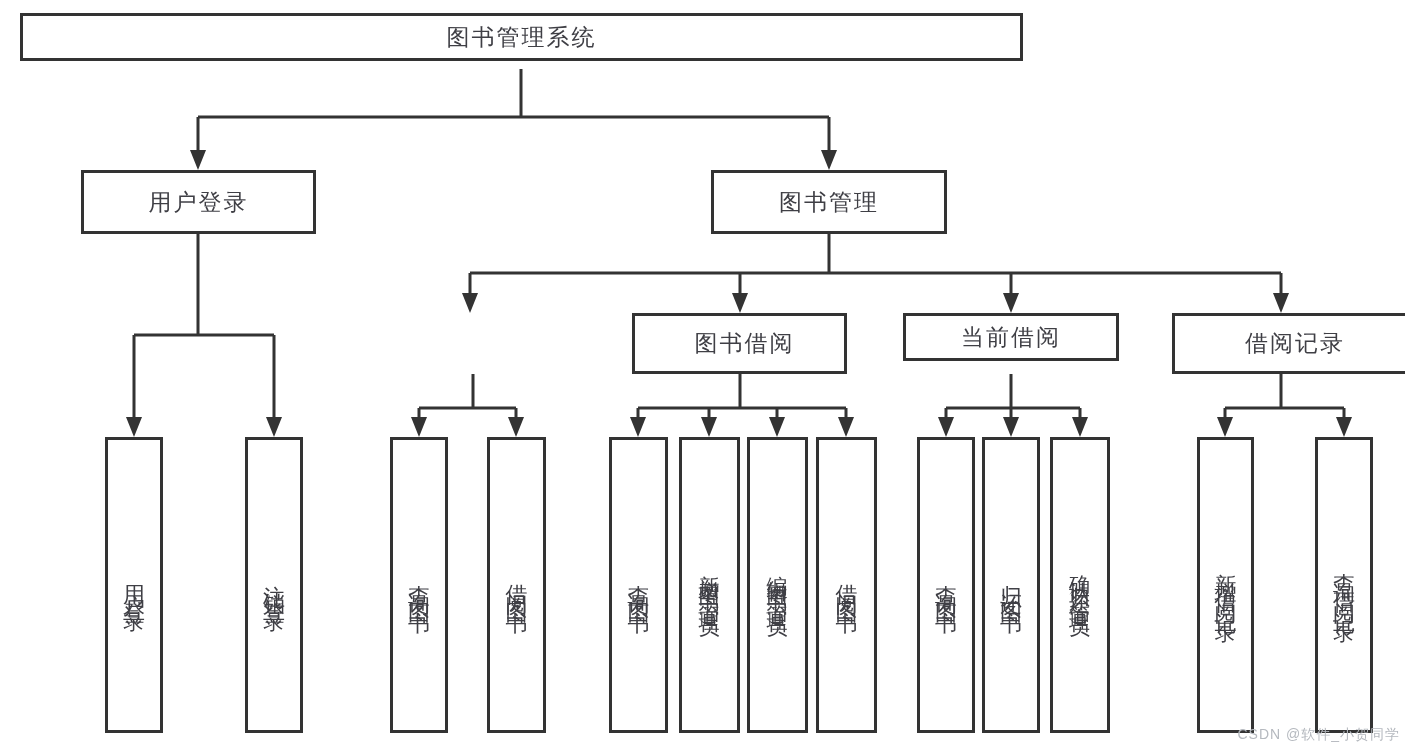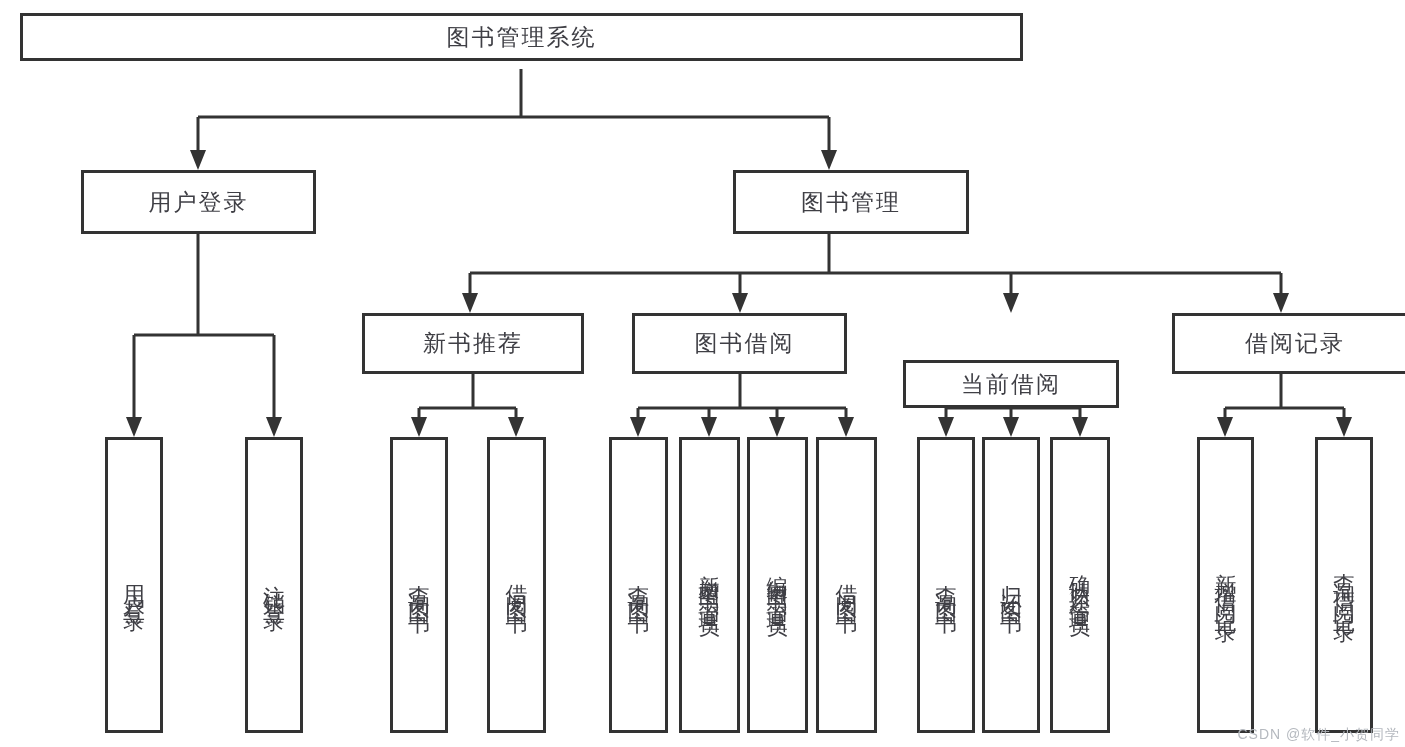--- a/index.html
+++ b/index.html
@@ -119,31 +119,28 @@
     </g>
   </svg>
 
   <div class="node" style="left:20px; top:13px; width:1003px; height:48px;">
     <span class="h-label">图书管理系统</span>
   </div>
 
   <div class="node" style="left:81px; top:170px; width:235px; height:64px;">
     <span class="h-label">用户登录</span>
   </div>
-  <div class="node" style="left:733px; top:170px; width:236px; height:64px;">
+  <div class="node" style="left:711px; top:170px; width:236px; height:64px;">
     <span class="h-label">图书管理</span>
   </div>
 
-  <div class="node" style="left:362px; top:313px; width:222px; height:61px;">
-    <span class="h-label">新书推荐</span>
-  </div>
   <div class="node" style="left:632px; top:313px; width:215px; height:61px;padding-left:10px;">
     <span class="h-label">图书借阅</span>
   </div>
-  <div class="node" style="left:903px; top:313px; width:216px; height:48px;margin-top:47px;">
+  <div class="node" style="left:903px; top:313px; width:216px; height:48px;">
     <span class="h-label">当前借阅</span>
   </div>
   <div class="node" style="left:1172px; top:313px; width:246px; height:61px;">
     <span class="h-label">借阅记录</span>
   </div>
 
   <div class="leaf" style="left:105px; width:58px;">
     <span class="v-label sp4">用户登录</span>
   </div>
   <div class="leaf" style="left:245px; width:58px;">

